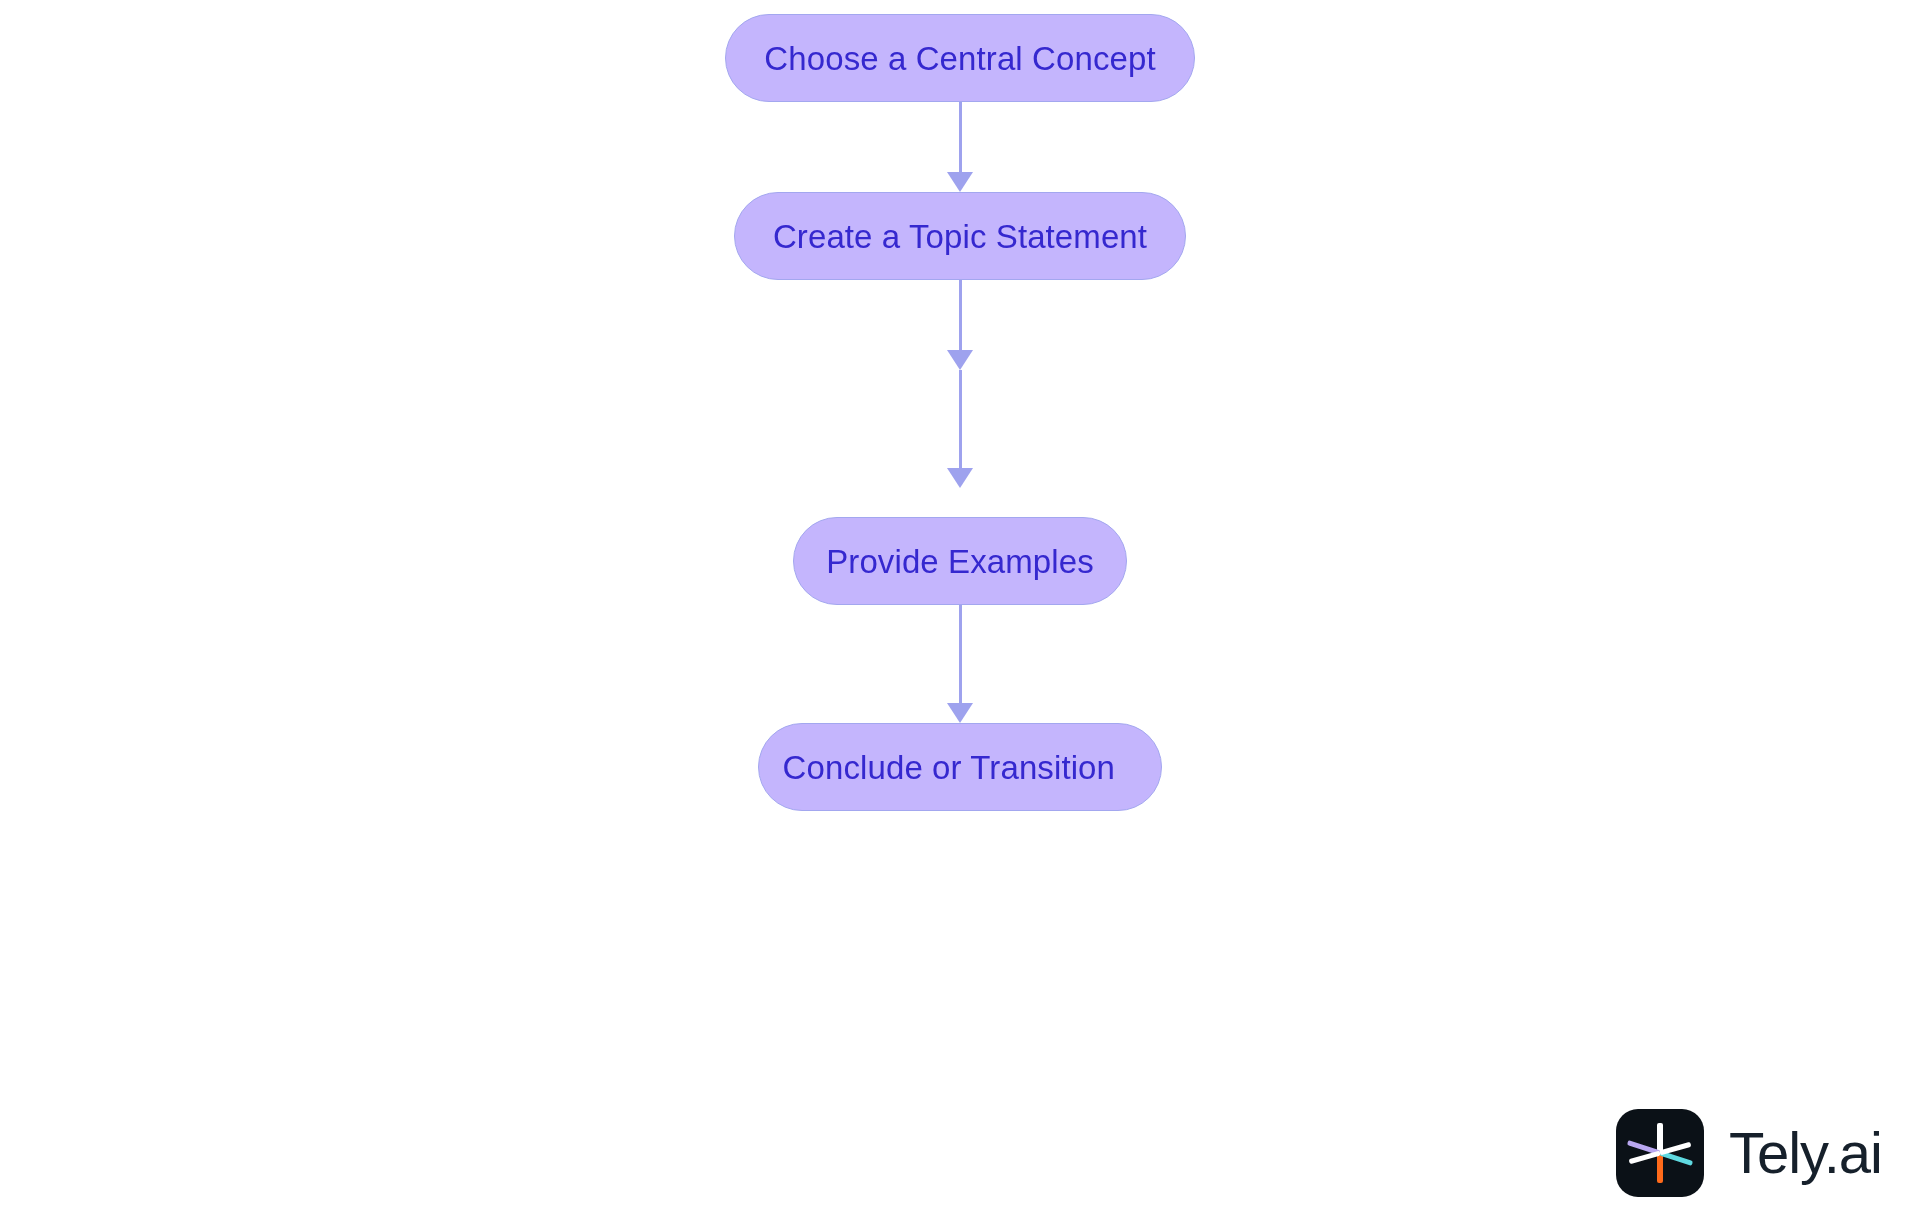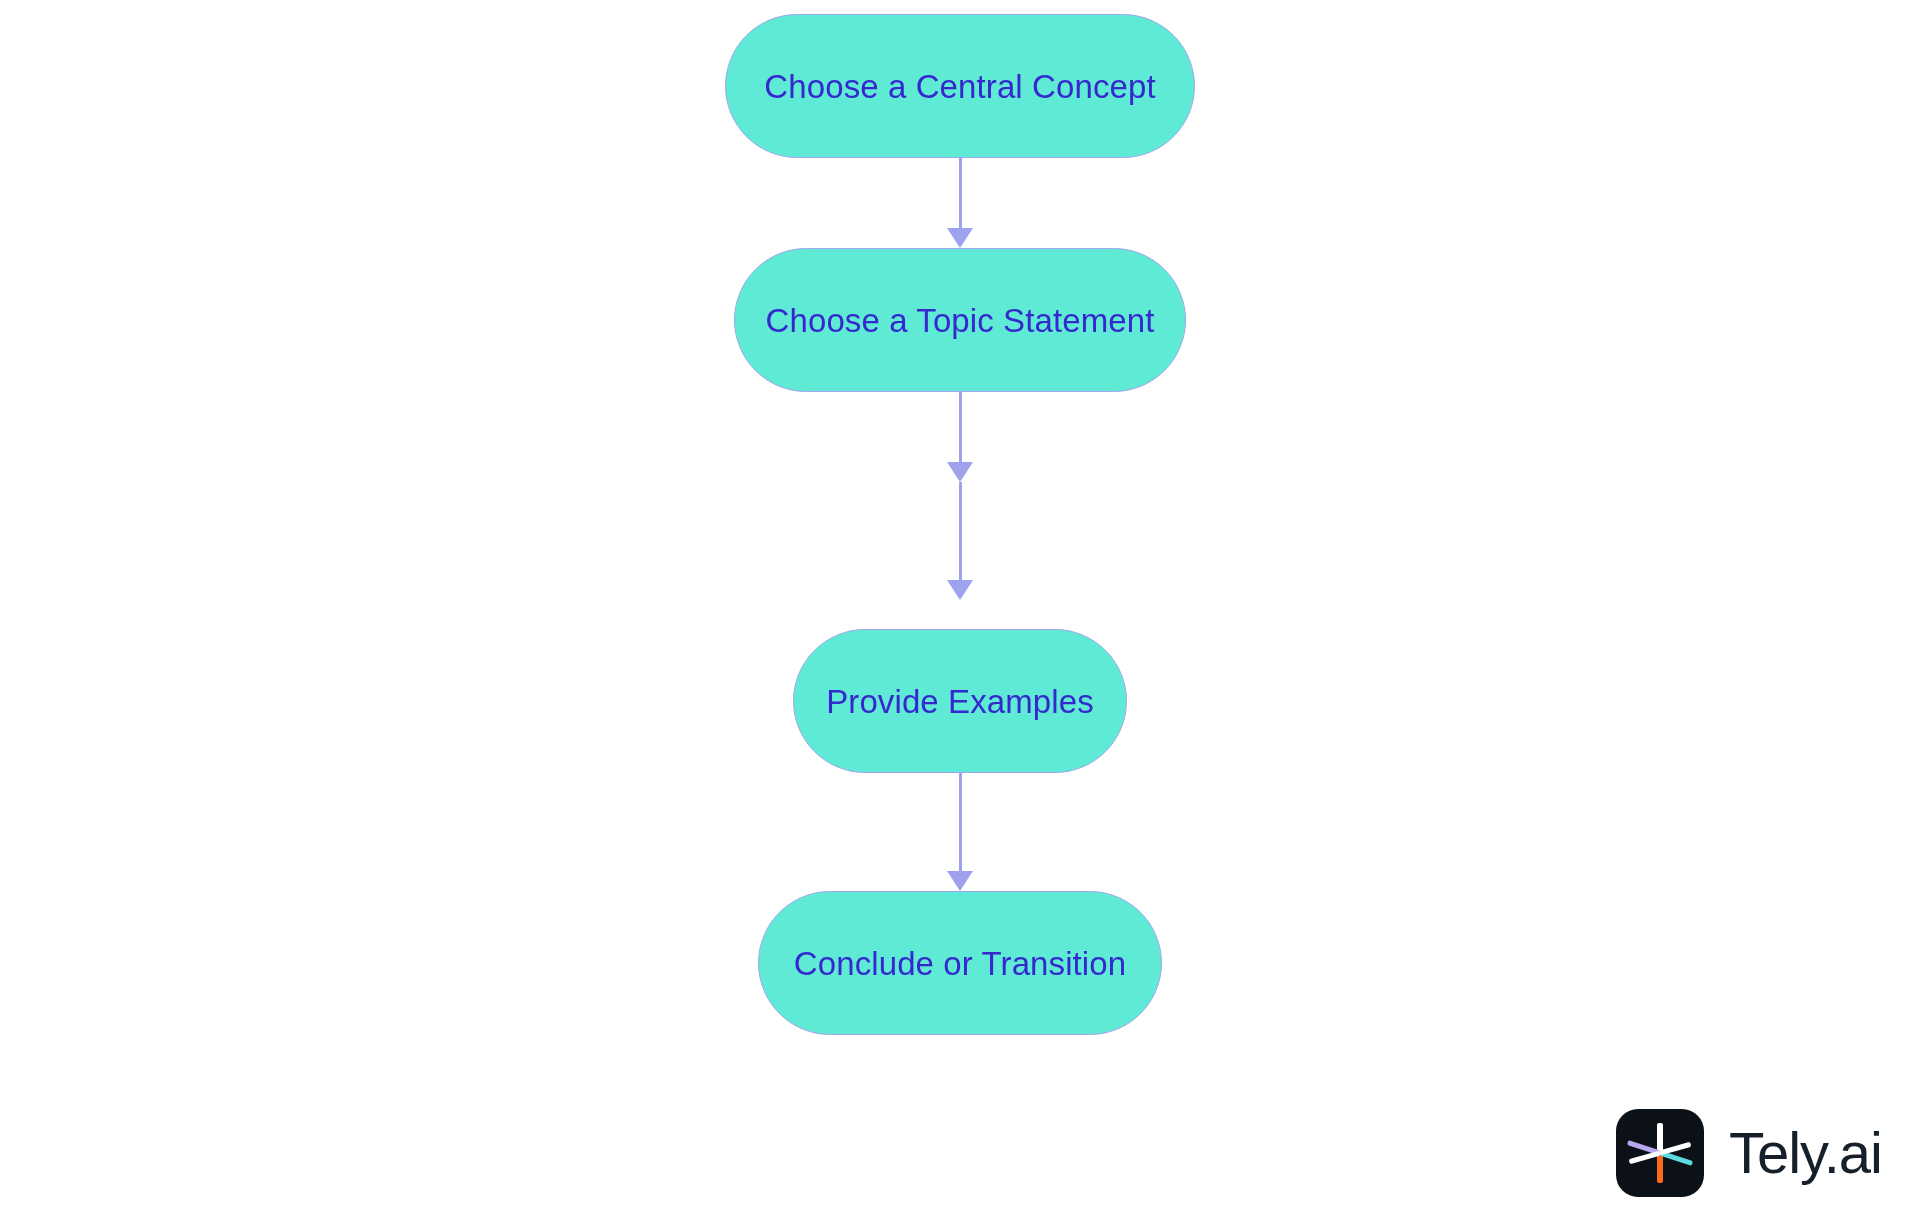--- a/index.html
+++ b/index.html
@@ -29,24 +29,24 @@
     left: 0;
     top: 0;
     width: 1920px;
     display: flex;
     flex-direction: column;
     align-items: center;
   }
 
   .node {
     box-sizing: border-box;
-    background: #5eead4;
+    background: #c4b5fd;
     border: 1.6px solid #a3a7ef;
     border-radius: 999px;
-    height: 144px;
+    height: 88px;
     display: flex;
     align-items: center;
     justify-content: center;
     color: #3528cf;
     font-size: 33px;
     font-weight: 400;
     letter-spacing: 0.1px;
     white-space: nowrap;
     padding: 12px 46px;
   }
@@ -122,21 +122,21 @@
     <div class="node" style="width:470px;">
       <span class="node-label">Choose a Central Concept</span>
     </div>
 
     <div class="connector" style="height:90px;">
       <div class="shaft"></div>
       <div class="head"></div>
     </div>
 
     <div class="node" style="width:452px;">
-      <span class="node-label">Choose a Topic Statement</span>
+      <span class="node-label">Create a Topic Statement</span>
     </div>
 
     <div class="connector" style="height:90px;">
       <div class="shaft"></div>
       <div class="head"></div>
     </div>
 
 
     <div class="connector" style="height:118px;">
       <div class="shaft"></div>
@@ -145,21 +145,21 @@
 
     <div class="node" style="width:334px;margin-top:29px;">
       <span class="node-label">Provide Examples</span>
     </div>
 
     <div class="connector" style="height:118px;">
       <div class="shaft"></div>
       <div class="head"></div>
     </div>
 
-    <div class="node" style="width:404px;">
+    <div class="node" style="width:404px;justify-content:flex-end;">
       <span class="node-label">Conclude or Transition</span>
     </div>
 
   </div>
 
   <div id="brand-logo">
     <div class="logo-mark">
 
       <div class="ray" style="width:6px;height:30px;background:#ffffff;transform:translate(-50%,-100%);"></div>
       <div class="ray" style="width:6px;height:30px;background:#ff6a1a;transform:translate(-50%,0%);"></div>

